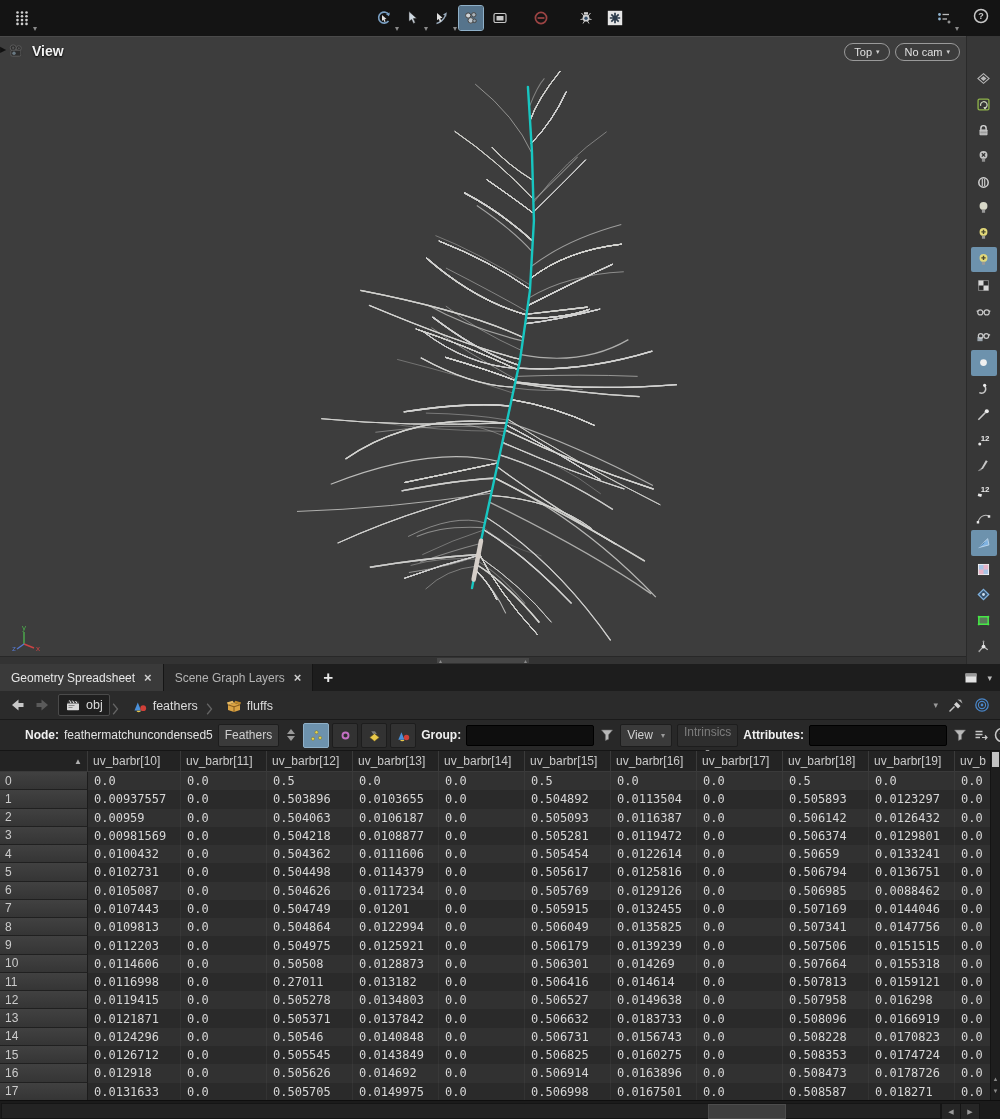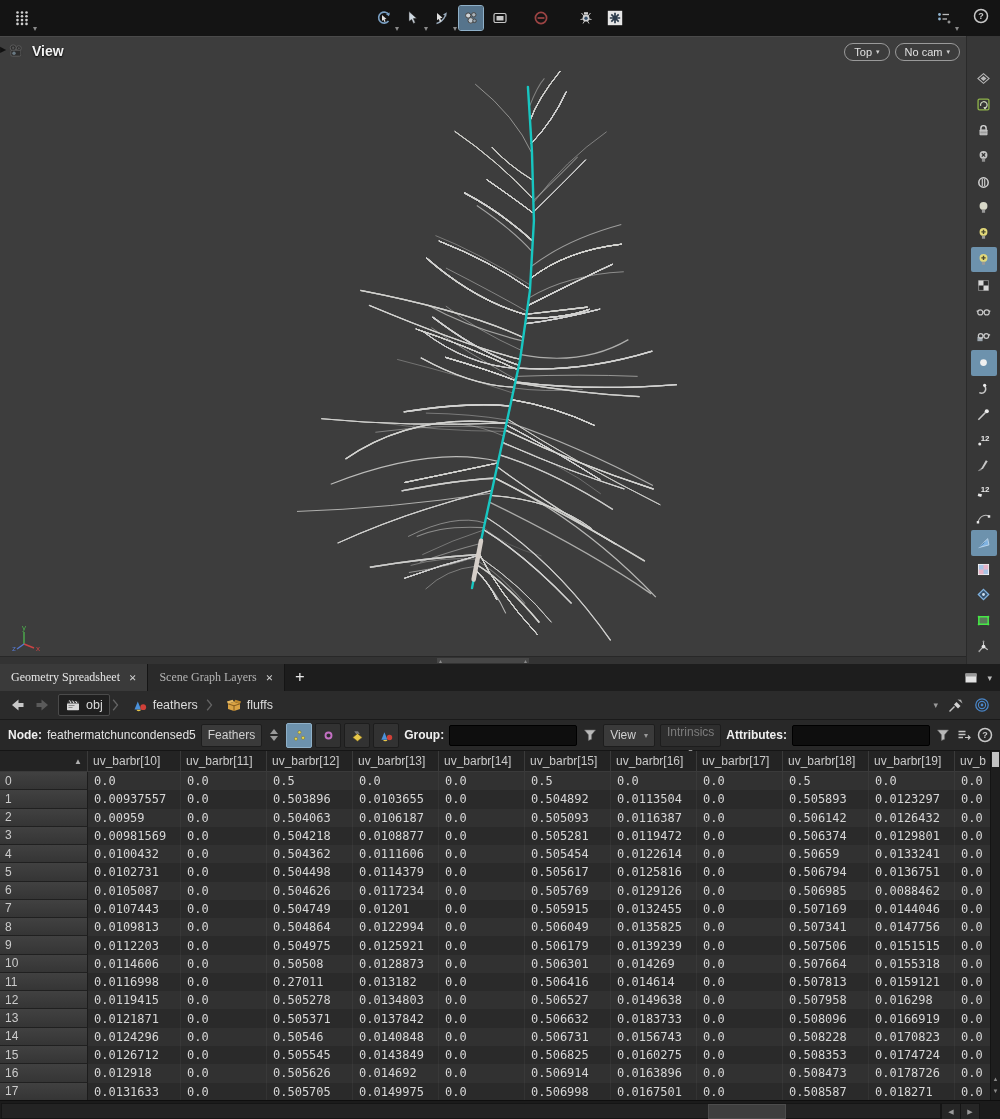--- a/index.html
+++ b/index.html
@@ -31,41 +31,41 @@
   #vp-splitter .thumb{width:92px;height:5px;background:#474747;display:flex;align-items:center;
                justify-content:space-between;font-size:6px;color:#8a8a8a;padding:0 2px;box-sizing:border-box;}
   
   #display-bar{width:34px;background:#373737;border-left:1px solid #2a2a2a;padding-top:30px;
                box-sizing:border-box;display:flex;flex-direction:column;align-items:center;}
   .dicon{width:26px;height:25.8px;display:flex;align-items:center;justify-content:center;
          border-radius:2px;flex:none;}
   .dicon.selected{background:#6d92ad;}
   
   #tabbar{position:absolute;left:0;top:664px;width:1000px;height:27px;background:#1d1d1d;
-          display:flex;align-items:stretch;border-bottom:1px solid #121212;font-family:Liberation Serif, serif;}
+          display:flex;align-items:stretch;border-bottom:1px solid #121212;}
   .ptab{display:flex;align-items:center;gap:9px;padding:0 11px;font-size:12px;background:#2a2a2a;
         color:#b4b4b4;border-right:1px solid #151515;}
   .ptab.active{background:#3a3a3a;color:#e8e8e8;}
   .ptab .close{font-size:13px;font-weight:bold;color:#cfcfcf;}
   #tab-add{display:flex;align-items:center;padding:0 10px;font-size:17px;font-weight:bold;color:#e8e8e8;}
   #tabbar-right{margin-left:auto;display:flex;align-items:center;gap:8px;padding-right:8px;}
   #tabbar-right .dd{font-size:9px;color:#bbb;}
   
   #pathbar{position:absolute;left:0;top:691px;width:1000px;height:29px;background:#2b2b2b;
            border-bottom:1px solid #1a1a1a;display:flex;align-items:center;gap:4px;padding:0 6px;box-sizing:border-box;}
   .navbtn{width:22px;height:20px;display:flex;align-items:center;justify-content:center;}
   .chip{display:flex;align-items:center;gap:5px;padding:2px 6px;font-size:12.5px;color:#dcdcdc;}
   .chip.boxed{background:#1f1f1f;border:1px solid #4a4a4a;border-radius:2px;}
   .crumb-sep{margin:0 1px;}
   #pathbar-right{margin-left:auto;display:flex;align-items:center;gap:10px;padding-right:4px;}
   #pathbar-right .dd{font-size:9px;color:#9a9a9a;}
   
   #nodebar{position:absolute;left:0;top:720px;width:1000px;height:31px;background:#282828;
            border-bottom:1px solid #151515;display:flex;align-items:center;gap:5px;
-           padding:0 8px;box-sizing:border-box;}
+           padding:0 25px;box-sizing:border-box;}
   .nb-label{font-weight:bold;color:#f0f0f0;white-space:nowrap;}
   #node-name{color:#e2e2e2;white-space:nowrap;}
   .combo{height:21px;background:#3a3a3a;border:1px solid #1d1d1d;border-radius:2px;display:flex;
          align-items:center;justify-content:space-between;padding:0 6px;color:#d0d0d0;gap:8px;}
   .combo .dd{font-size:8px;color:#9a9a9a;}
   .combo.disabled{color:#7c7c7c;background:#2e2e2e;flex-direction:column;}
   .spinner{display:flex;flex-direction:column;gap:2px;margin:0 3px;}
   .spinner i{width:0;height:0;border-left:4px solid transparent;border-right:4px solid transparent;}
   .spinner .up{border-bottom:5px solid #9a9a9a;}
   .spinner .dn{border-top:5px solid #9a9a9a;}
@@ -1083,21 +1083,21 @@
           </svg>
         </span>
       </div>
     <div class="navbtn">
         <span class="svgslot">
           <svg viewBox="0 0 16 16" width="16" height="16">
             <path d="M6.5 2.5 L13 8 L6.5 13.5 V10 H1.5 V6 H6.5 Z" fill="#5a5a5a"></path>
           </svg>
         </span>
       </div>
-    <div id="crumbs" style="display:flex;align-items:center">
+    <div id="crumbs" style="display:flex;align-items:flex-end">
         <div class="chip boxed">
           <span>
             <svg viewBox="0 0 16 16" width="16" height="16">
               <rect x="2" y="6.2" width="12" height="7" rx="0.8" fill="#d8d8d8"></rect>
               <path d="M2 6.2 L3.2 3.2 L14 4.4 L14 6.2 Z" fill="#3a3a3a"></path>
               <path d="M4.5 3.4 L6 6 M7.5 3.7 L9 6.1 M10.5 4 L12 6.1" stroke="#e8e8e8" stroke-width="1"></path>
               <path d="M3.5 8.5 h6 M3.5 10.5 h4" stroke="#777" stroke-width="0.8"></path>
             </svg>
           </span>
           <span>obj</span>

